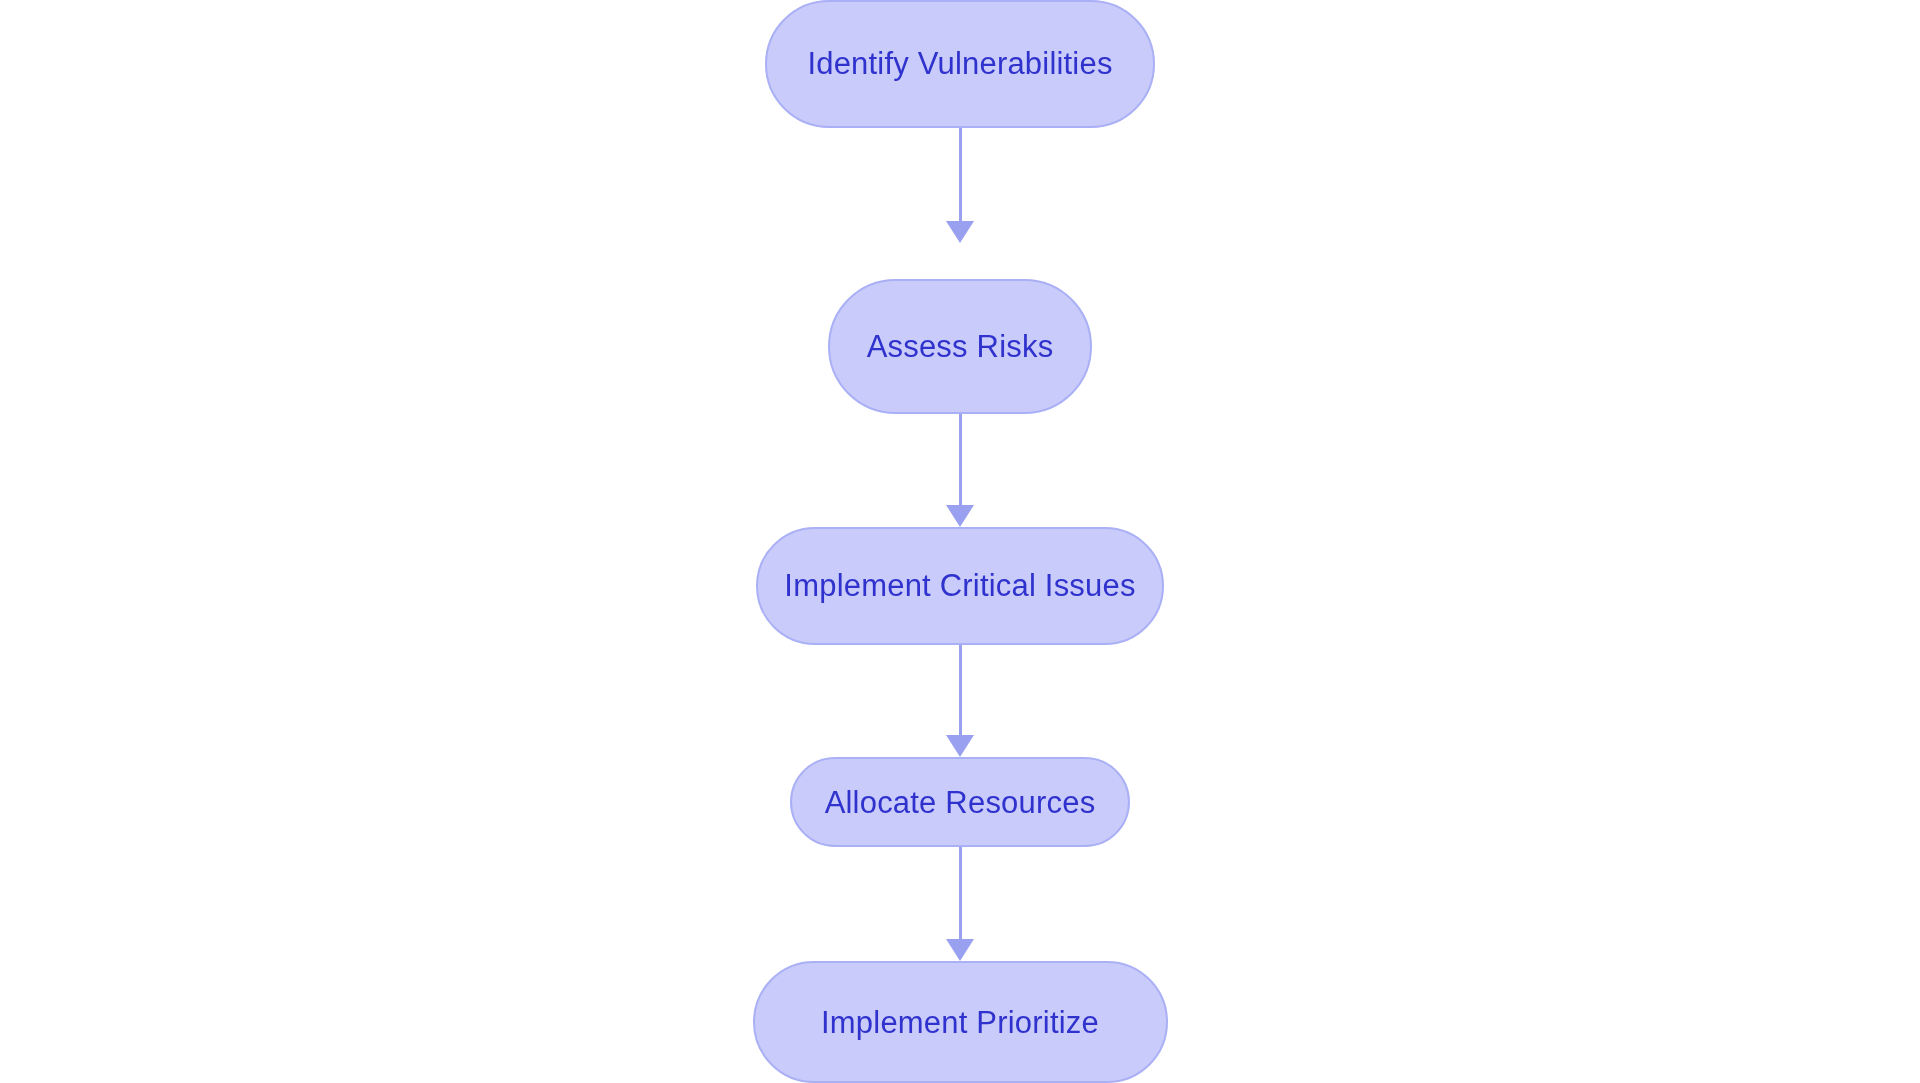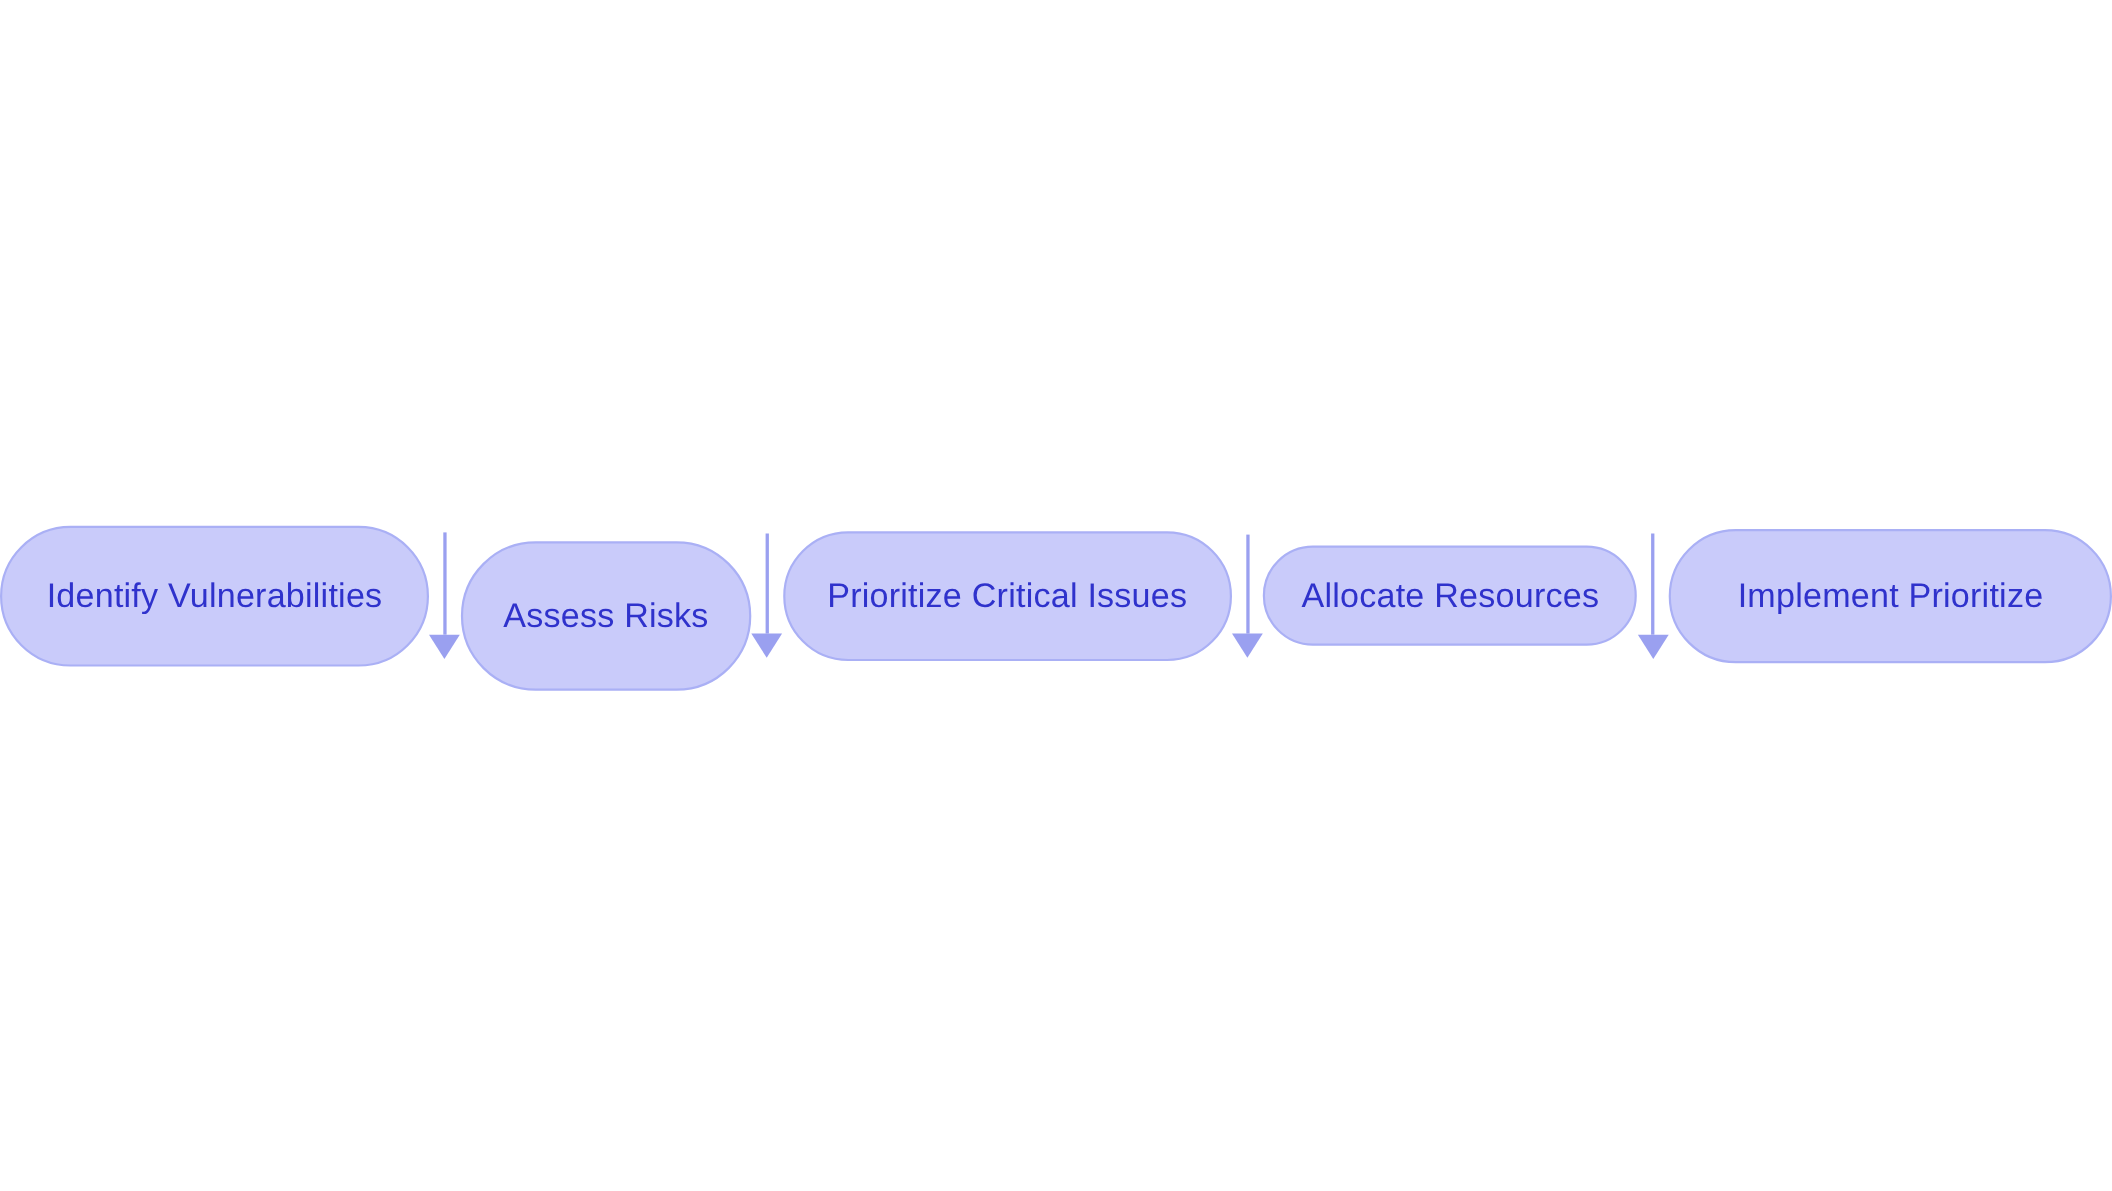--- a/index.html
+++ b/index.html
@@ -14,20 +14,21 @@
     overflow: hidden;
     font-family: "Liberation Sans", sans-serif;
   }
 
   #flowchart-canvas {
     position: relative;
     width: 1920px;
     height: 1083px;
     background: #ffffff;
     display: flex;
+    flex-direction: column;
     align-items: center;
     justify-content: flex-start;
   }
 
   .flow-node {
     box-sizing: border-box;
     background: #c9cbfa;
     border: 2px solid #aab0f5;
     border-radius: 9999px;
     color: #2f32cc;
@@ -95,21 +96,21 @@
   <div class="flow-node node-2">
     <span>Assess Risks</span>
   </div>
 
   <div class="flow-connector conn-2">
     <div class="connector-line"></div>
     <div class="connector-head"></div>
   </div>
 
   <div class="flow-node node-3">
-    <span>Prioritize Critical Issues</span>
+    <span>Implement Critical Issues</span>
   </div>
 
   <div class="flow-connector conn-3">
     <div class="connector-line"></div>
     <div class="connector-head"></div>
   </div>
 
   <div class="flow-node node-4">
     <span>Allocate Resources</span>
   </div>

